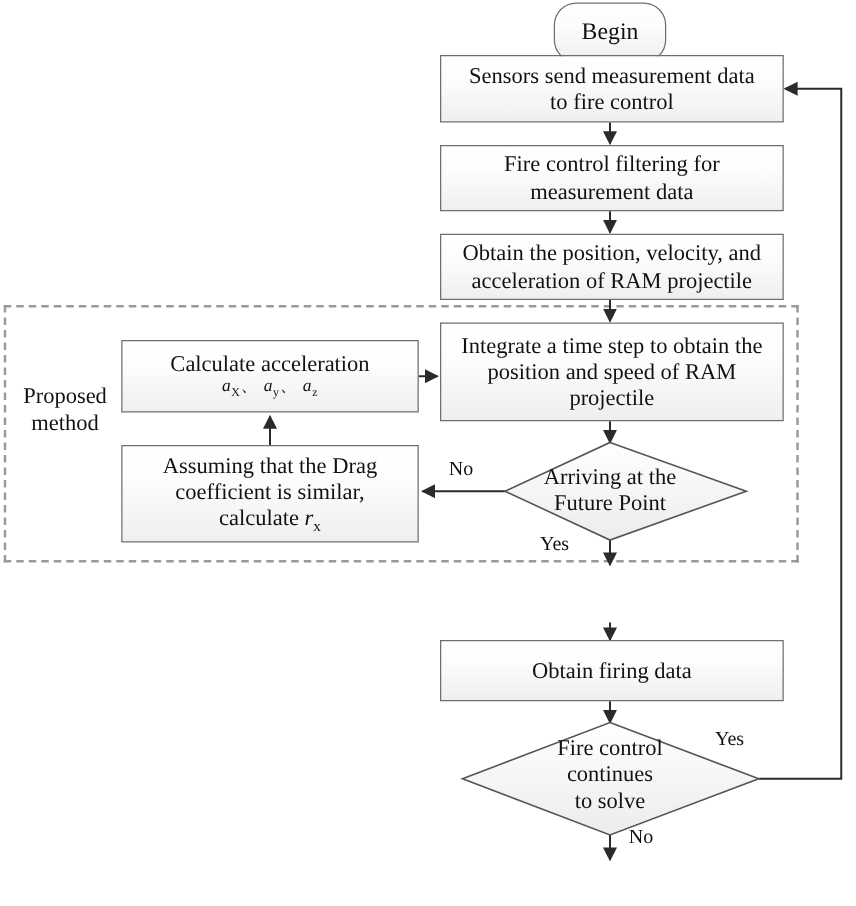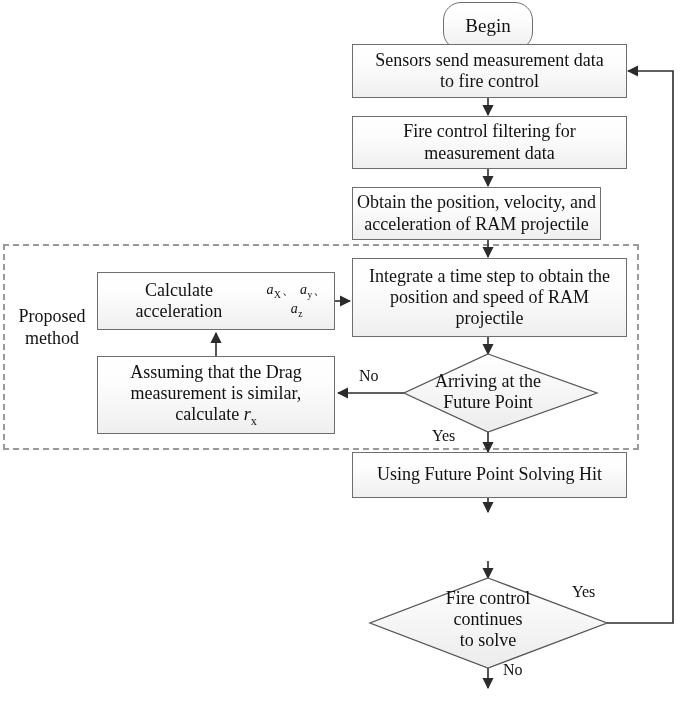--- a/index.html
+++ b/index.html
@@ -144,35 +144,35 @@
   <div class="node proc" style="left:352px; top:44px; width:275px; height:54px;">
     <span class="txt">Sensors send measurement data
 to fire control</span>
   </div>
 
   <div class="node proc" style="left:352px; top:116px; width:275px; height:53px;">
     <span class="txt">Fire control  filtering for
 measurement data</span>
   </div>
 
-  <div class="node proc" style="left:352px; top:187px; width:249px; height:53px;">
+  <div class="node proc" style="left:352px; top:187px; width:275px; height:53px;">
     <span class="txt">Obtain the position, velocity, and
 acceleration of RAM projectile</span>
   </div>
 
-  <div class="node proc" style="left:97px; top:272px; width:238px; height:58px; flex-direction:row; justify-content:center;">
+  <div class="node proc" style="left:97px; top:272px; width:238px; height:58px; flex-direction:column; justify-content:center;">
     <span class="txt">Calculate acceleration</span>
     <span class="formula-line">
       <span class="math">a<sub>X</sub></span><span>、 </span><span class="math">a<sub>y</sub></span><span>、 </span><span class="math">a<sub>z</sub></span>
     </span>
   </div>
 
   <div class="node proc" style="left:97px; top:356px; width:238px; height:78px; flex-direction:column; justify-content:center;">
     <span class="txt">Assuming that the Drag
-measurement is similar,</span>
+coefficient is similar,</span>
     <span>
       <span>calculate </span><span class="math">r<sub>x</sub></span>
     </span>
   </div>
 
   <div class="node proc" style="left:352px; top:258px; width:275px; height:79px;">
     <span class="txt">Integrate a time step to obtain the
 position and speed of  RAM
 projectile</span>
   </div>
@@ -188,24 +188,24 @@
     </defs>
   </svg>
 
   <div class="diamond-text" style="left:408px; top:371px; width:160px;">Arriving at the
 Future Point</div>
 
   <div class="dec-label" style="left:359px; top:367px;">No</div>
 
   <div class="dec-label" style="left:432px; top:427px;">Yes</div>
 
-  <div class="node proc" style="left:352px; top:452px; width:275px; height:46px;">
-    <span class="txt">Using Future Point Solving Hit</span>
-  </div>
-
+
+  <div class="node proc" style="left:352px; top:512px; width:275px; height:49px;">
+    <span class="txt">Obtain firing data</span>
+  </div>
 
   <div class="diamond-text" style="left:418px; top:588px; width:140px;">Fire control
 continues
 to solve</div>
 
   <div class="dec-label" style="left:572px; top:583px;">Yes</div>
 
   <div class="dec-label" style="left:503px; top:661px;">No</div>
 
 

